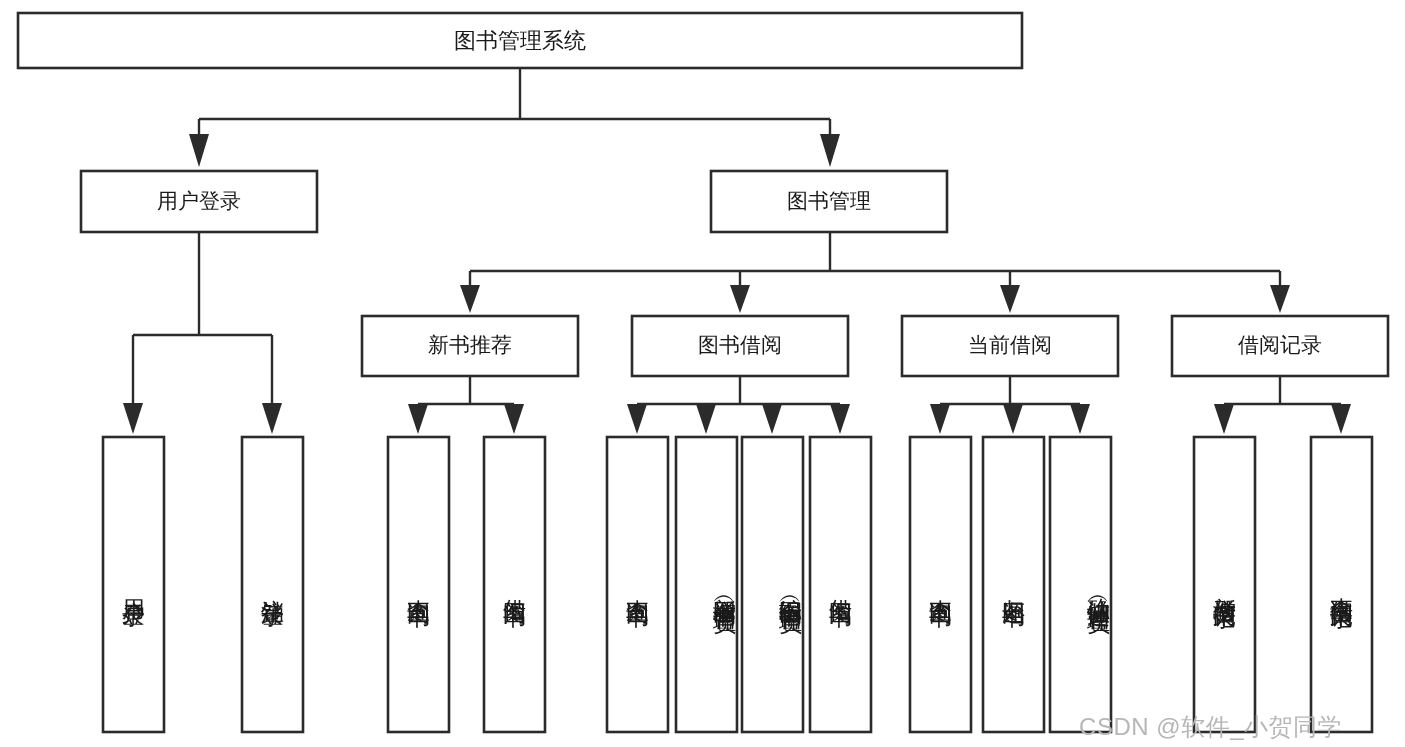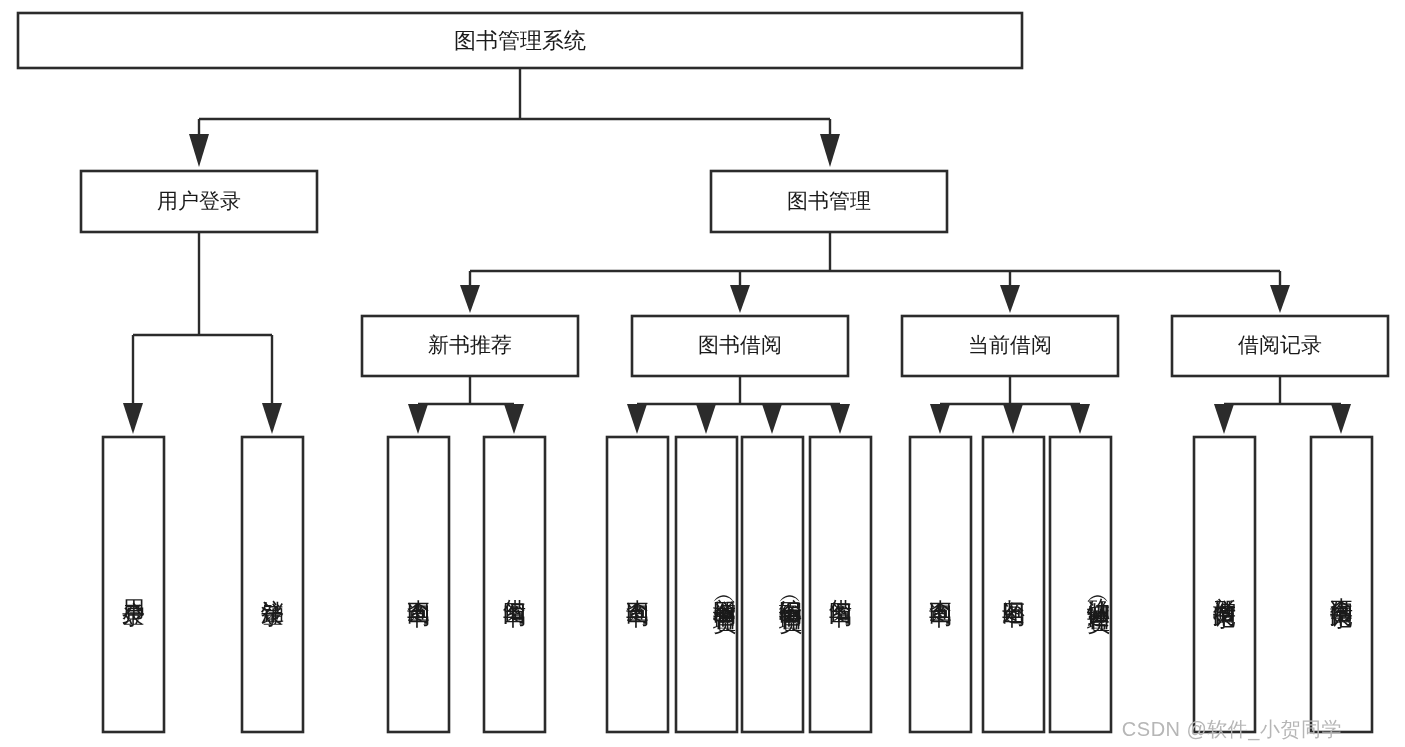--- a/index.html
+++ b/index.html
@@ -68,21 +68,21 @@
     color: #1a1a1a;
     white-space: nowrap;
     text-align: center;
     pointer-events: none;
   }
   .watermark {
     position: absolute;
     right: 12px;
     bottom: 4px;
     font-family: "Liberation Sans", "DejaVu Sans", sans-serif;
-    font-size: 20px;
+    font-size: 24px;
     color: #b6b6b6;
     white-space: nowrap;
     letter-spacing: 0.5px;
   }
 </style>
 </head>
 <body>
 
 <div id="diagram-root">
 

